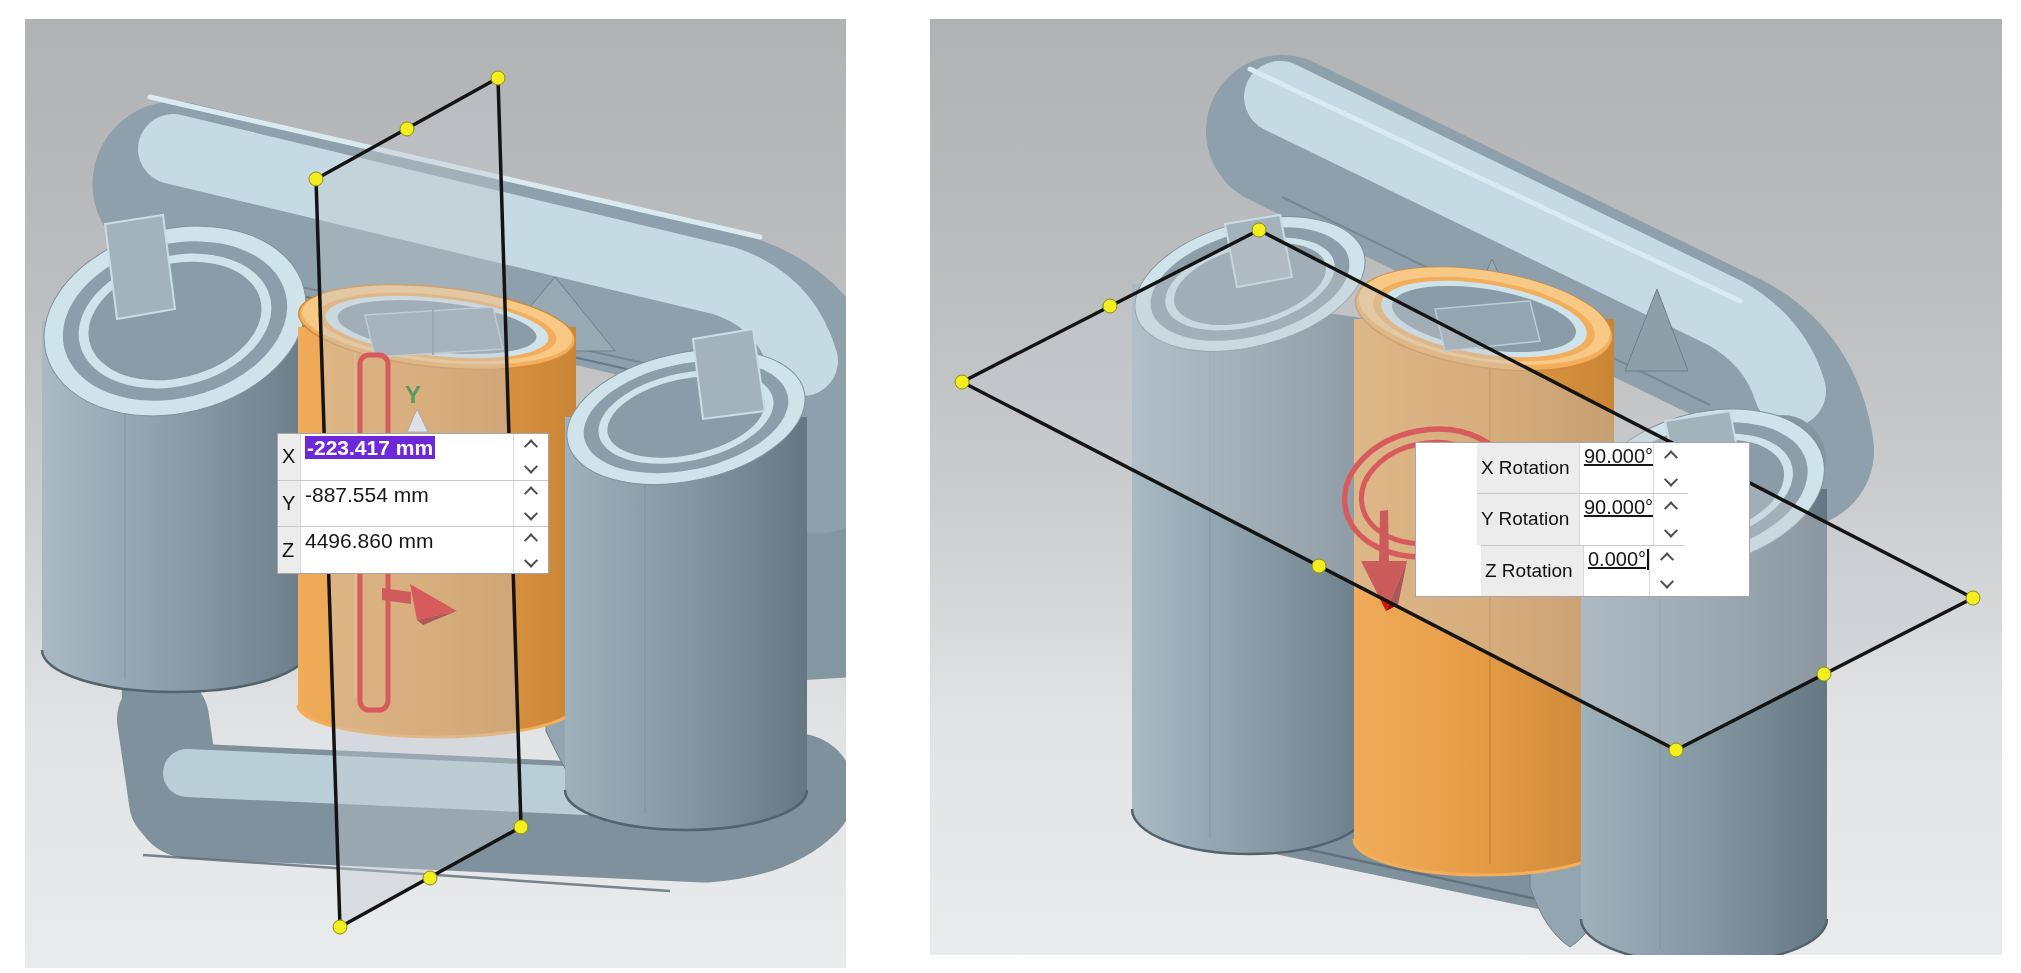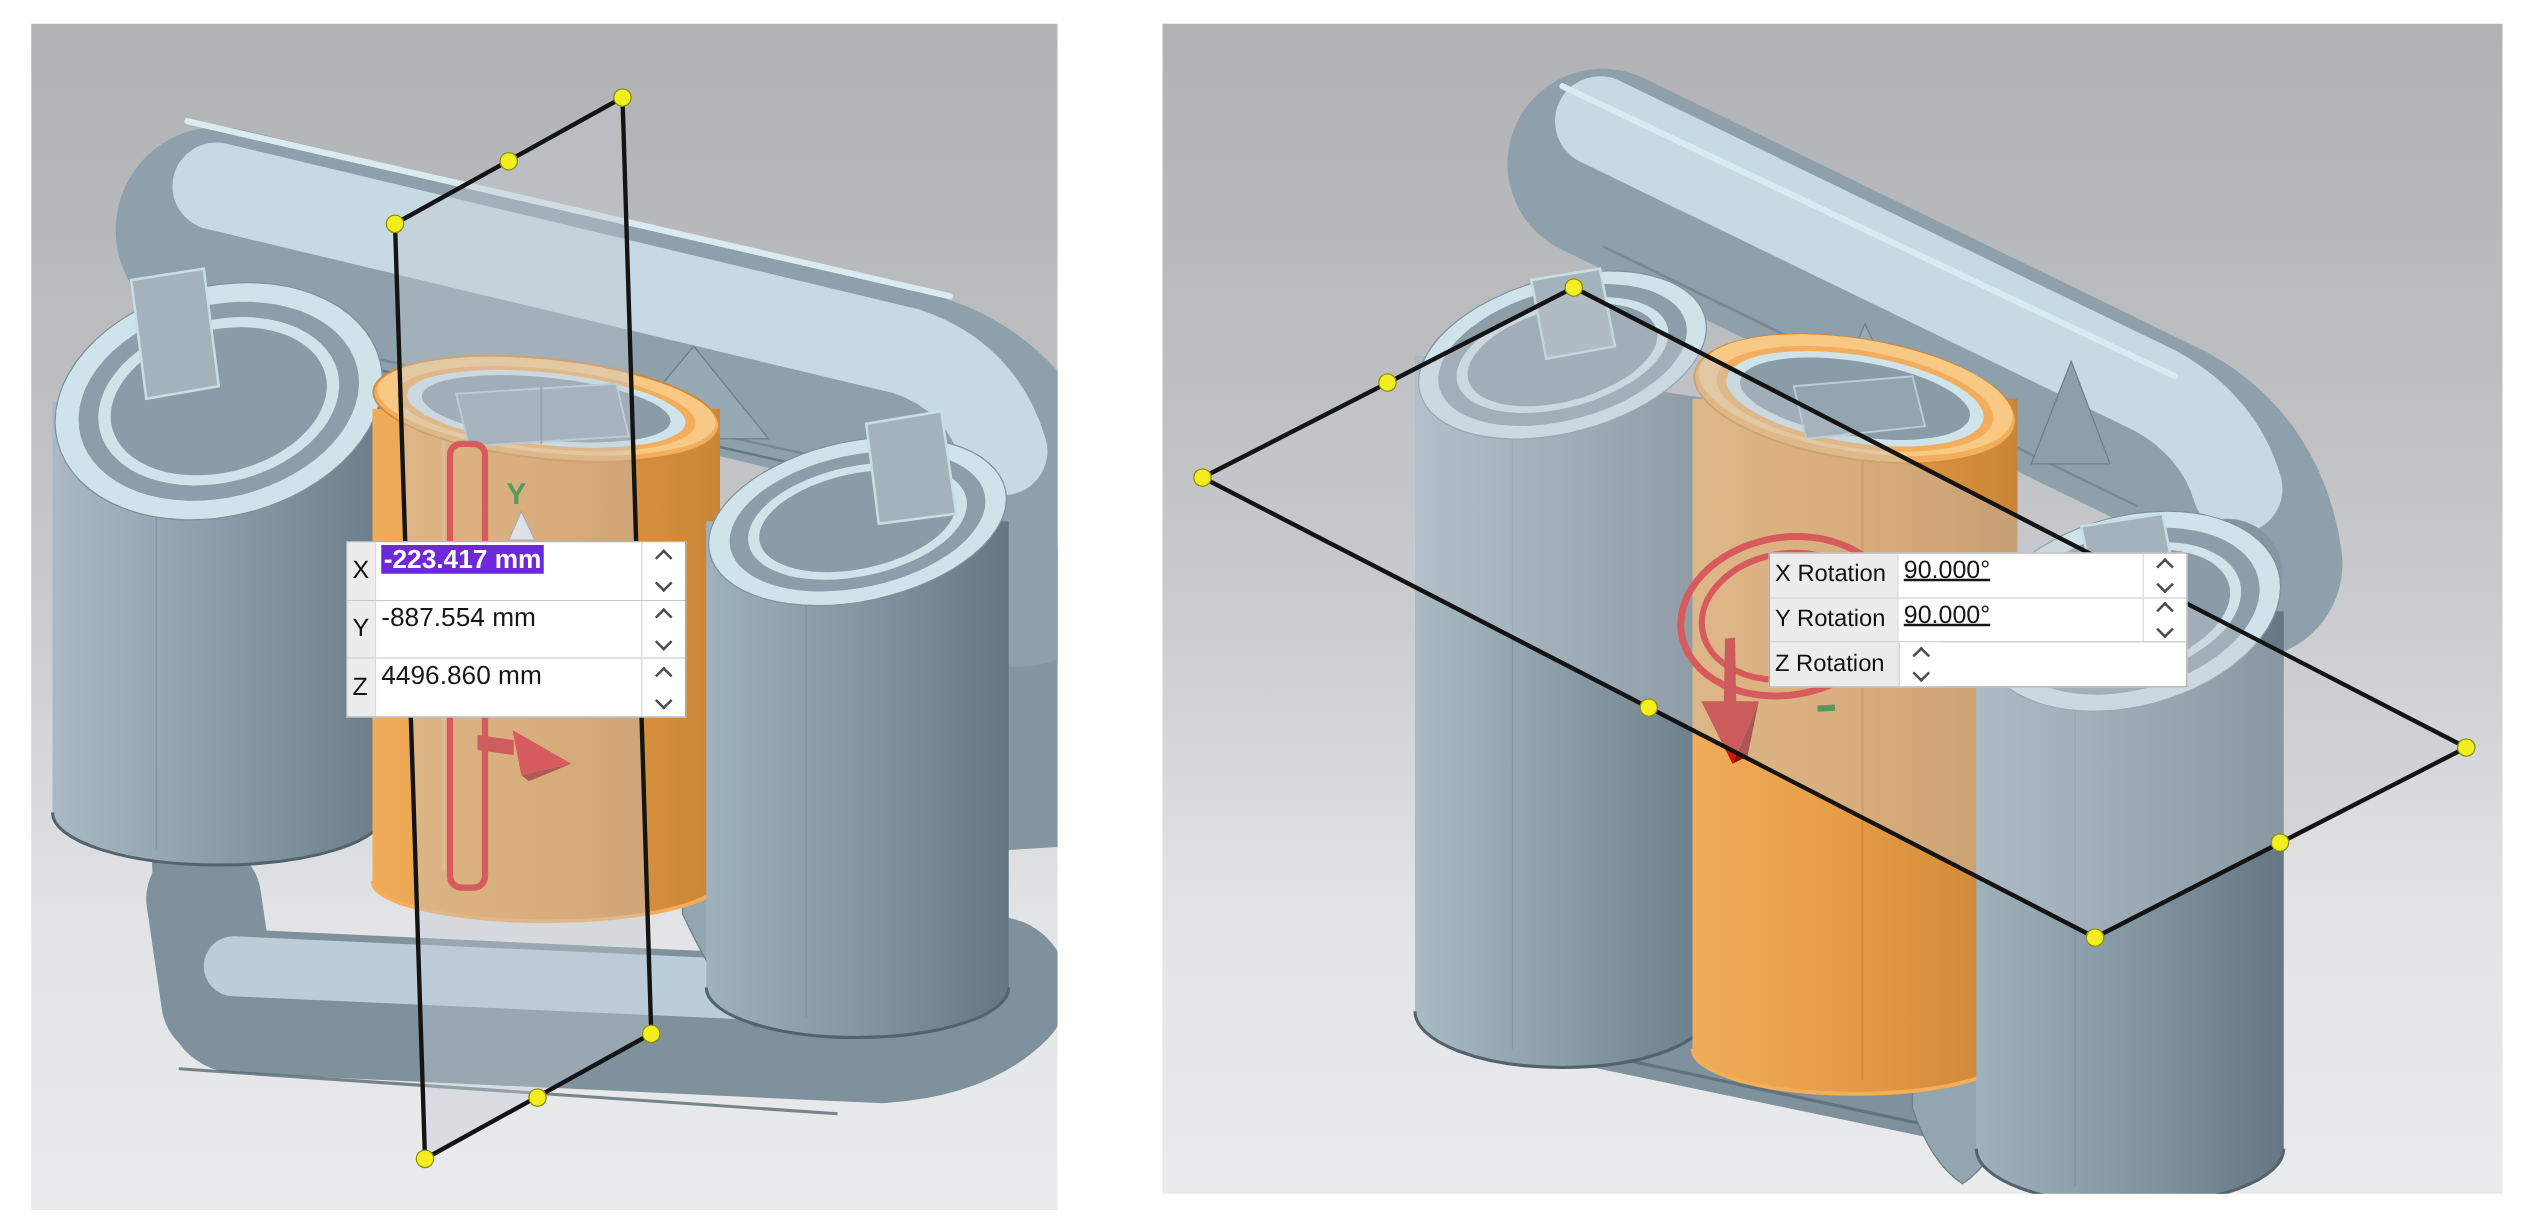--- a/index.html
+++ b/index.html
@@ -37,21 +37,21 @@
   }
   .spin-btn { flex:1 1 0; display:flex; align-items:center; justify-content:center; cursor:default; }
   .chev { width:8px; height:8px; border-left:2px solid #4d4d4d; border-top:2px solid #4d4d4d; }
   .chev.up   { transform:rotate(45deg)  translate(1px,1px); }
   .chev.down { transform:rotate(225deg) translate(1px,1px); }
 
   .coord-dlg { left:252px; top:414px; width:272px; height:141px; }
   .coord-dlg .dlg-label { width:23px; font-size:20px; }
   .coord-dlg .dlg-value { font-size:21px; }
 
-  .rot-dlg { left:485px; top:423px; width:335px; height:108px; }
+  .rot-dlg { left:485px; top:423px; width:335px; height:155px;align-items:center; }
   .rot-dlg .dlg-label { width:103px; font-size:19px; }
   .rot-dlg .dlg-value { font-size:20px;text-decoration:underline; }
 
   .sel { background:#6d28d9; color:#ffffff; padding:0 2px;font-weight:bold; }
   .caret {
     display:inline-block; width:2px; height:21px; background:#111;
     vertical-align:text-bottom; margin-left:1px;
   }
 </style>
 </head>
@@ -342,20 +342,21 @@
           <div class="spin-btn">
               <span class="chev up"></span>
             </div>
           <div class="spin-btn">
               <span class="chev down"></span>
             </div>
         </div>
       </div>
       <div class="dlg-row">
         <div class="dlg-label">Z Rotation</div>
+        <div class="dlg-value"><span>0.000°</span><span class="caret"></span></div>
         <div class="dlg-spin">
           <div class="spin-btn">
               <span class="chev up"></span>
             </div>
           <div class="spin-btn">
               <span class="chev down"></span>
             </div>
         </div>
       </div>
     </div>

